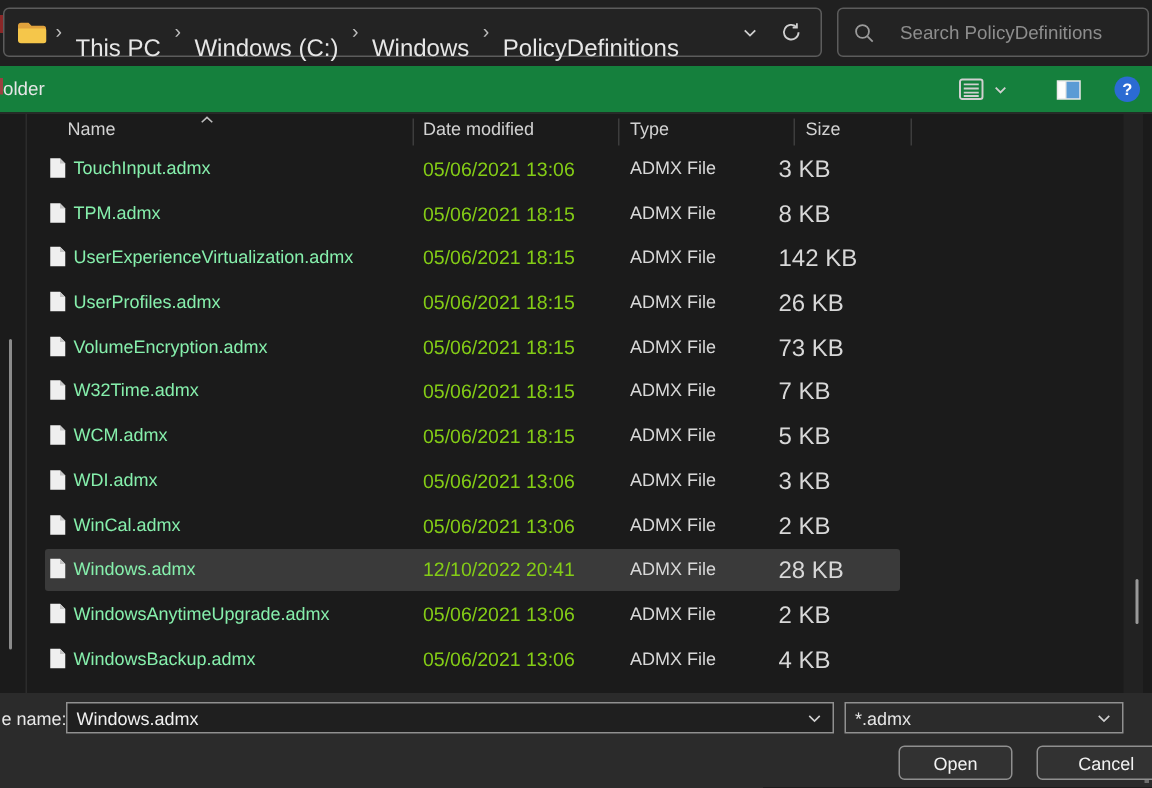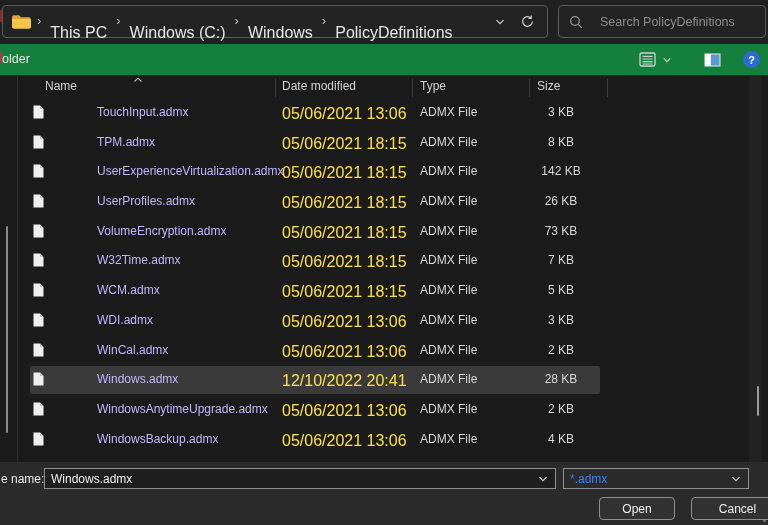--- a/index.html
+++ b/index.html
@@ -39,37 +39,37 @@
 
   .hdr { position:absolute; top:3px; height:20px; font-size:12px; color:#d2d2d2; }
   .hdr-sep { position:absolute; top:3px; width:1px; height:18px; background:#3d3d3d; }
   .sort-caret { position:absolute; left:133px; top:1px; }
 
   .rows { position:absolute; left:0; top:22px; width:768px; height:365px; overflow:hidden; }
   .row { position:relative; height:29.7px; }
   .row-bg { position:absolute; left:30px; top:1px; width:570px; bottom:1px; border-radius:2px; }
   .row.selected .row-bg { background:#3a3a3a; }
   .row .doc-icon { position:absolute; left:33px; top:7px; }
-  .c-name { position:absolute; left:49px; top:7px; font-size:12px; color:#c4b5fd; white-space:nowrap;margin-left:48px; }
-  .c-date { position:absolute; left:282px; top:7px; font-size:16px; color:#fde047; white-space:nowrap; }
+  .c-name { position:absolute; left:49px; top:7px; font-size:12px; color:#86efac; white-space:nowrap; }
+  .c-date { position:absolute; left:282px; top:7px; font-size:13px; color:#84cc16; white-space:nowrap; }
   .c-type { position:absolute; left:420px; top:7px; font-size:12px; color:#d8d8d8; white-space:nowrap; }
-  .c-size { position:absolute; left:519px; top:7px; width:84px; font-size:12px; color:#d8d8d8; text-align:center; white-space:nowrap; }
+  .c-size { position:absolute; left:519px; top:7px; width:84px; font-size:16px; color:#d8d8d8; text-align:left; white-space:nowrap; }
 
   .right-scroll-track { position:absolute; right:6px; top:0; width:13px; height:387px; background:#222222; }
   .right-scroll-thumb { position:absolute; right:9px; top:310px; width:2px; height:30px; background:#9a9a9a; border-radius:1px; }
 
   
   .footer { position:absolute; left:0; top:462px; width:768px; height:63px; background:#2b2b2b; }
   .fname-label { position:absolute; left:1px; top:10px; font-size:12px; color:#e8e8e8; white-space:nowrap; }
   .fname-input { position:absolute; left:44px; top:6px; width:512px; height:21px; background:#1f1f1f;
     border:1px solid #909090; display:flex; align-items:center; padding:0 6px; }
   .fname-text { font-size:12px; color:#f0f0f0; flex:1; white-space:nowrap; overflow:hidden; }
   .ftype-select { position:absolute; left:563px; top:6px; width:186px; height:21px; background:#2b2b2b;
     border:1px solid #909090; display:flex; align-items:center; padding:0 6px; }
-  .ftype-text { font-size:12px; color:#3b82f6; flex:1; white-space:nowrap; }
+  .ftype-text { font-size:12px; color:#e5e5e5; flex:1; white-space:nowrap; }
   .btn { position:absolute; top:35px; height:23px; background:#323232; border:1px solid #8f8f8f;
     border-radius:4px; font-size:12px; color:#f2f2f2; display:flex; align-items:center; justify-content:center;margin-left:24px; }
   .btn-open { left:575px; width:76px; }
   .btn-cancel { left:667px; width:93px; }
 
   
   .red-sliver { position:absolute; left:0; width:2px; }
   .rs1 { top:10px; height:12px; background:#8a2727; }
   .rs2 { top:52px; height:11px; background:#994040; }
   .resize-dot { position:absolute; left:763px; top:520px; width:3px; height:2px; background:#6f6f6f; }

